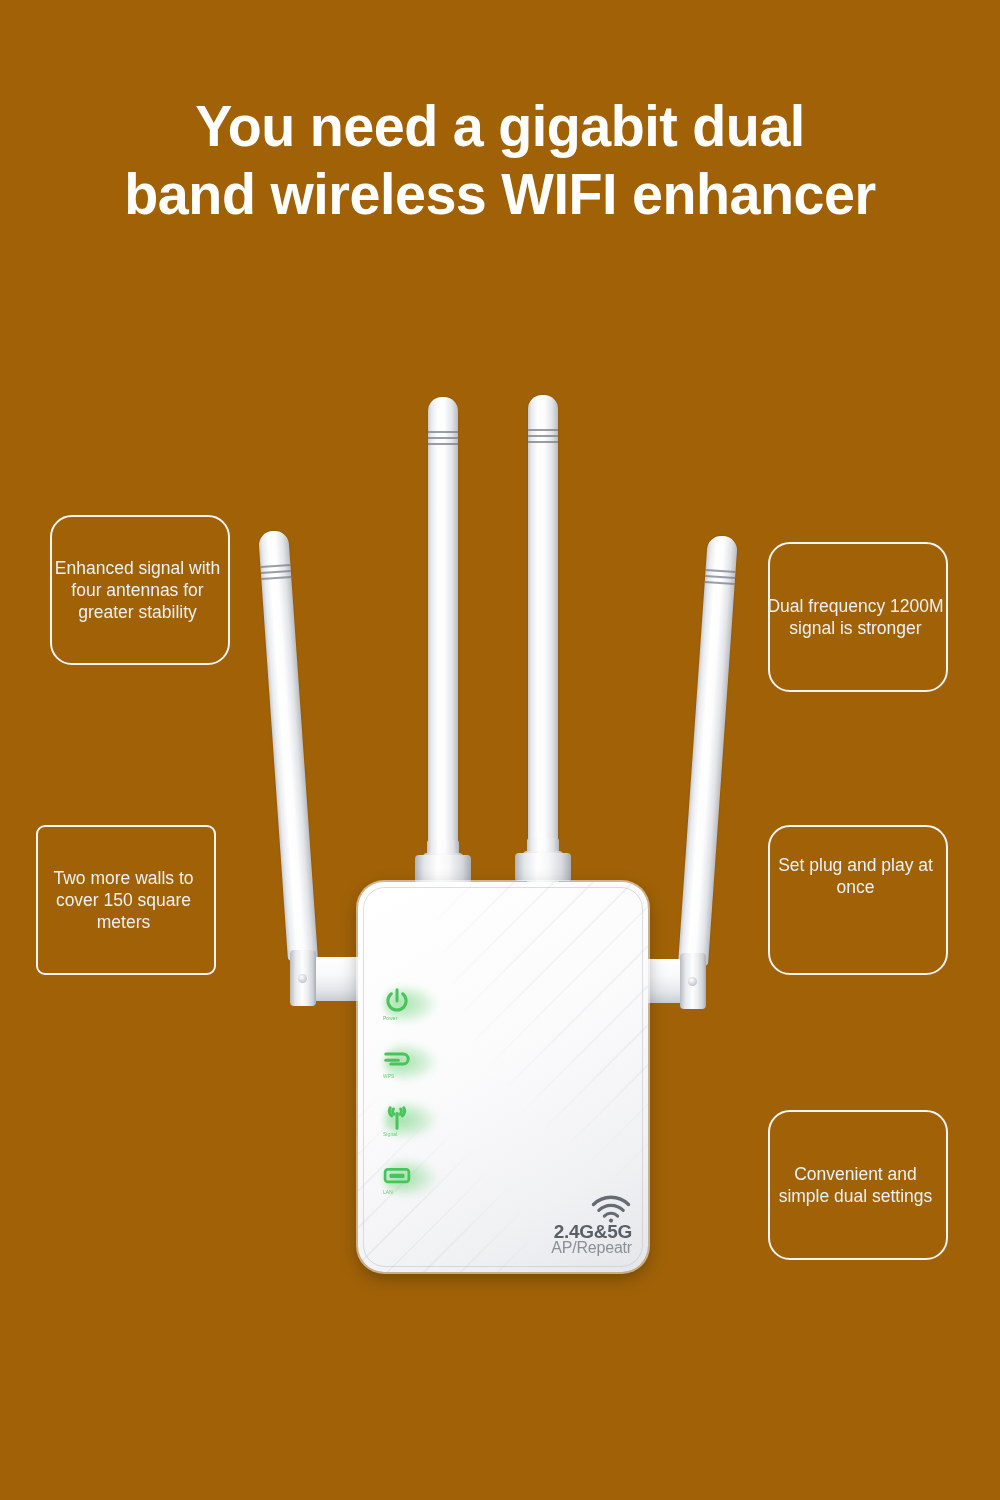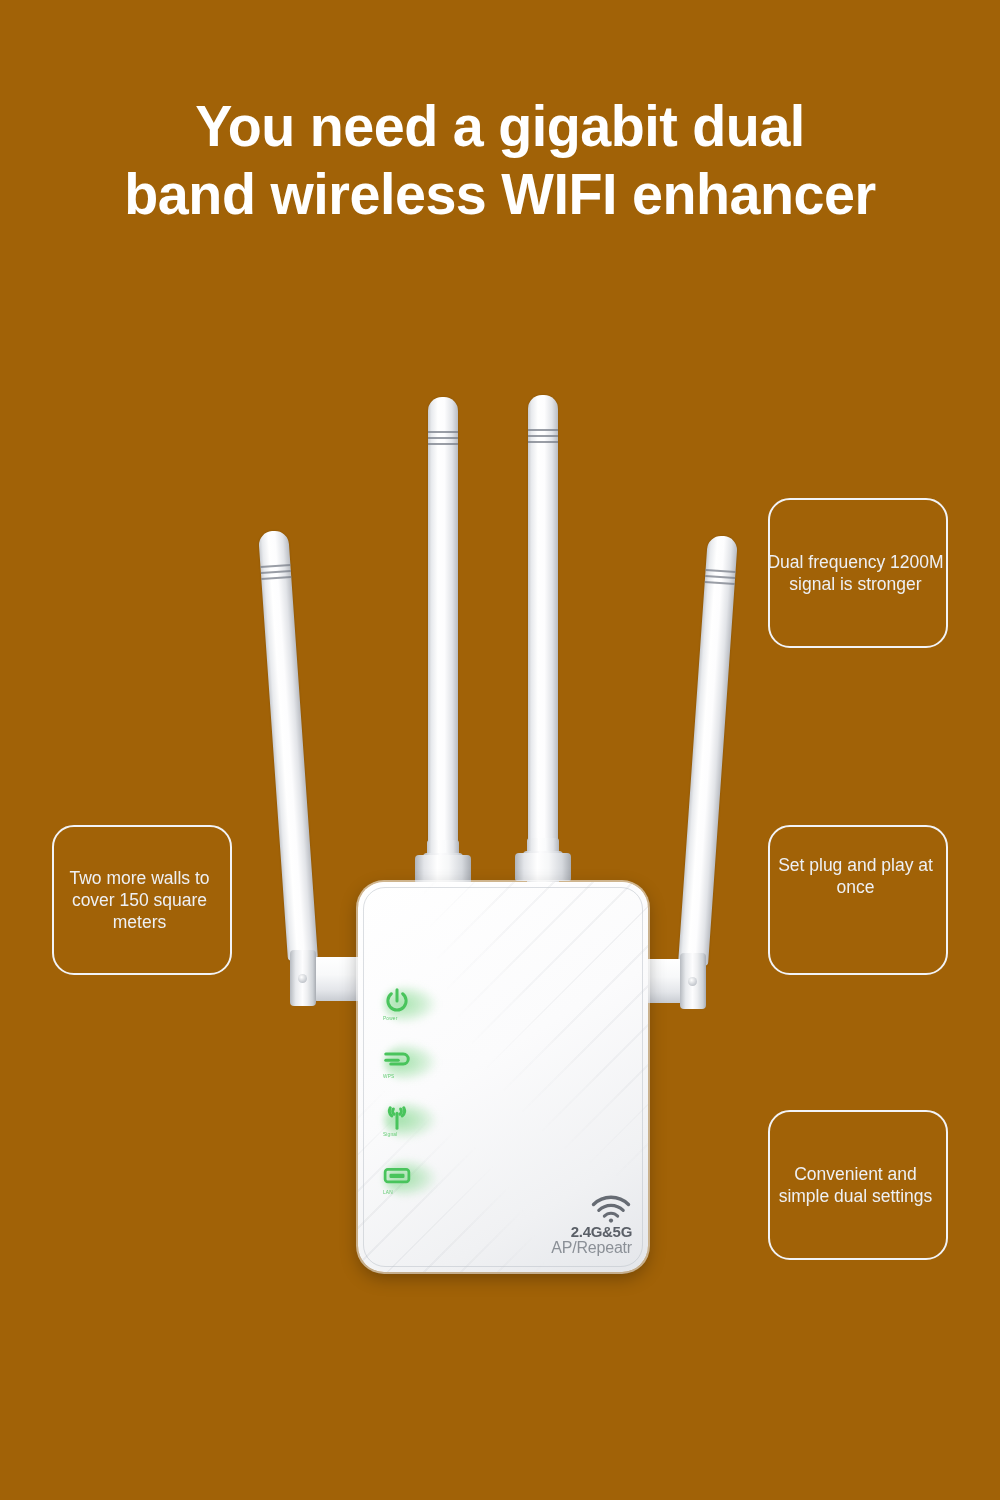--- a/index.html
+++ b/index.html
@@ -63,23 +63,23 @@
   }
   .callout .ctext {
     display: block;
     width: 186px;
     margin-left: -5px;
   }
   .callout.vcenter { align-items: center; }
   .callout.vtop    { align-items: flex-start; padding-top: 27px; }
 
   .c-l1 { left: 50px;  top: 515px; }
-  .c-l2 { left: 52px;  top: 825px; }
+  .c-l2 { left: 36px;  top: 825px; border-radius: 9px; }
   .c-l3 { left: 50px;  top: 1110px; }
-  .c-r1 { left: 768px; top: 498px; }
+  .c-r1 { left: 768px; top: 542px; }
   .c-r2 { left: 768px; top: 825px; text-align: center; }
   .c-r3 { left: 768px; top: 1110px; }
 
   
   #product {
     position: absolute;
     left: 270px;
     top: 385px;
     width: 470px;
     height: 900px;
@@ -290,21 +290,21 @@
   .brand {
     position: absolute;
     right: 16px;
     bottom: 18px;
     text-align: right;
     color: #6e737b;
   }
   .brand .wifi-arc { margin-bottom: 1px; }
   .brand .wifi-arc svg { display: block; margin-left: auto; }
   .brand .bname {
-    font-size: 15px;
+    font-size: 19px;
     font-weight: bold;
     color: #5a5f67;
     letter-spacing: -0.3px;
     line-height: 18px;
   }
   .brand .bsub {
     font-size: 16px;
     color: #8b9097;
     letter-spacing: -0.2px;
     line-height: 13px;
@@ -313,20 +313,23 @@
 </head>
 <body>
 
 <div id="page">
 
   <div class="headline">
     <span class="ln">You need a gigabit dual</span>
     <span class="ln">band wireless WIFI enhancer</span>
   </div>
 
+  <div class="callout c-l1 vcenter">
+    <span class="ctext">Enhanced signal with four anten­nas for greater stability</span>
+  </div>
   <div class="callout c-l2 vcenter">
     <span class="ctext">Two more walls to cover 150 square meters</span>
   </div>
 
   <div class="callout c-r1 vcenter">
     <span class="ctext">Dual frequency 1200M signal is stronger</span>
   </div>
   <div class="callout c-r2 vtop">
     <span class="ctext">Set plug and play at once</span>
   </div>

